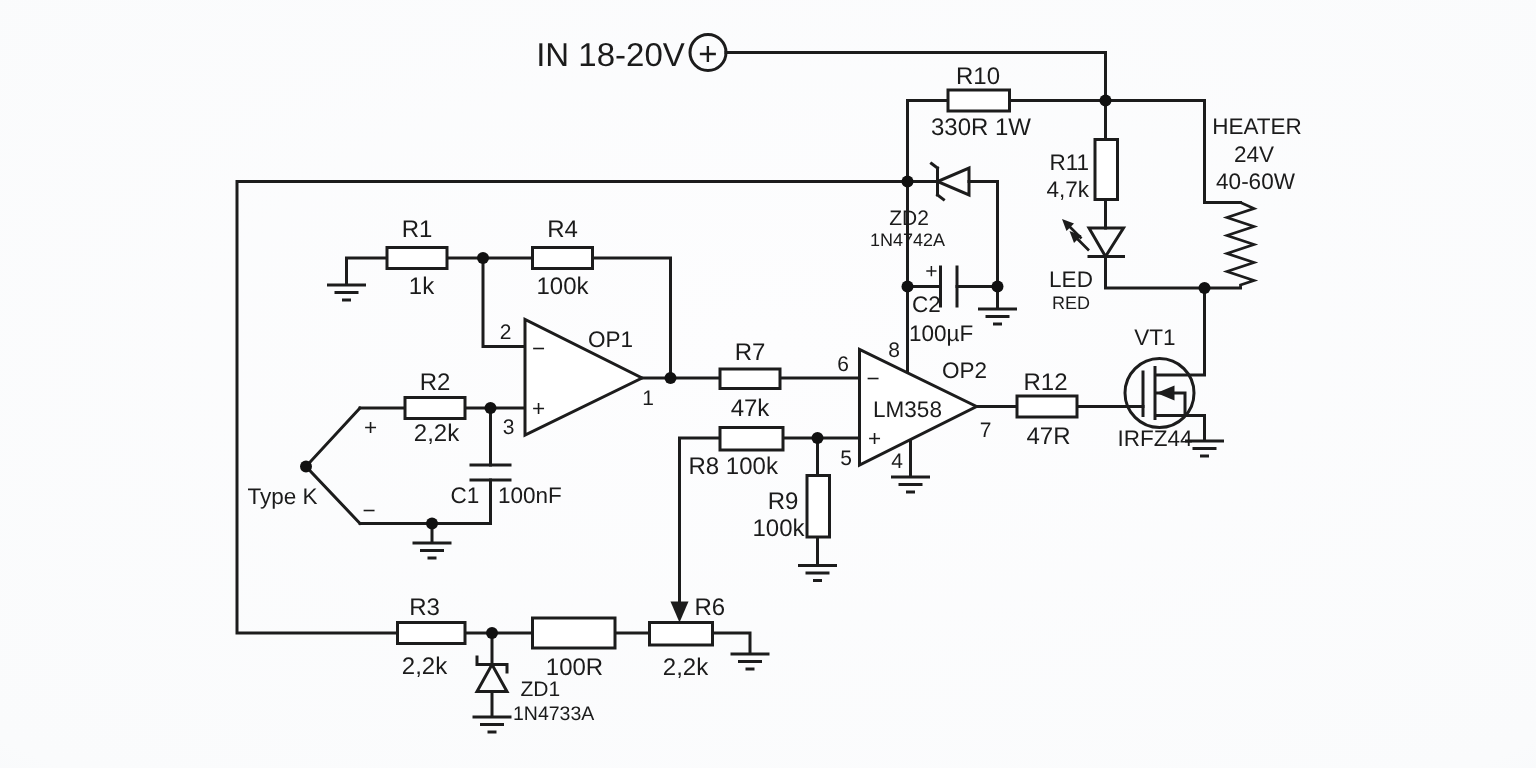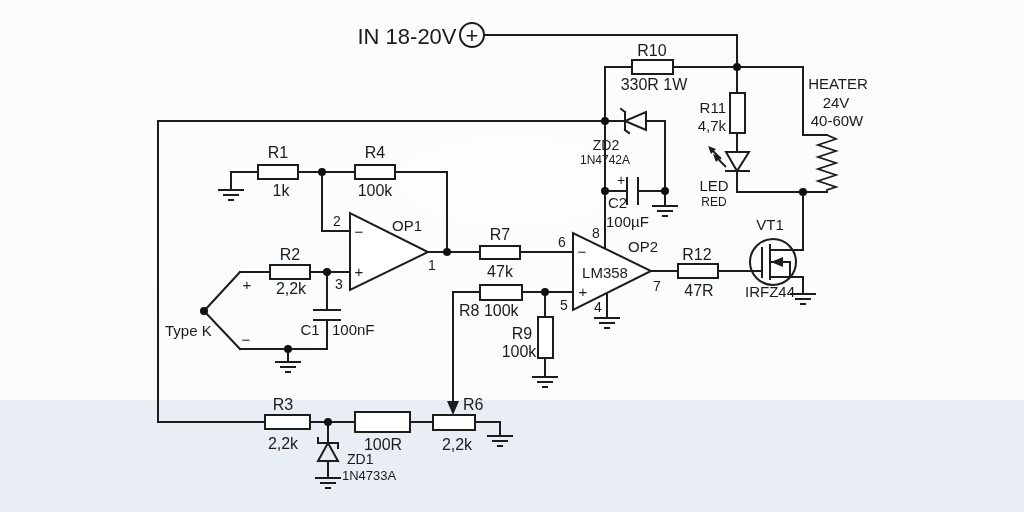--- a/index.html
+++ b/index.html
@@ -2,21 +2,21 @@
 <html><head>
 <meta charset="utf-8">
 <style>
   html,body{margin:0;padding:0;}
   body{
     width:1024px;height:512px;overflow:hidden;
     font-family:"Liberation Sans",sans-serif;
     background:#e9eef4;
   }
   .stage{
-    position:relative;width:1024px;height:400px;
+    position:relative;width:1024px;height:512px;
     background:radial-gradient(130% 130% at 50% 45%, #fdfdfe 0%, #fafbfc 55%, #e3eaf1 100%);
   }
   svg{display:block}
   .wire{stroke:#1c1c1c;stroke-width:2;fill:none;stroke-linecap:square}
   .thin{stroke:#1c1c1c;stroke-width:1.8;fill:none}
   .box{stroke:#1c1c1c;stroke-width:2;fill:#ffffff}
   .tri{stroke:#1c1c1c;stroke-width:2;fill:#ffffff}
   .open{stroke:#1c1c1c;stroke-width:2;fill:none}
   .dot{fill:#111}
   .blk{fill:#1c1c1c;stroke:none}

